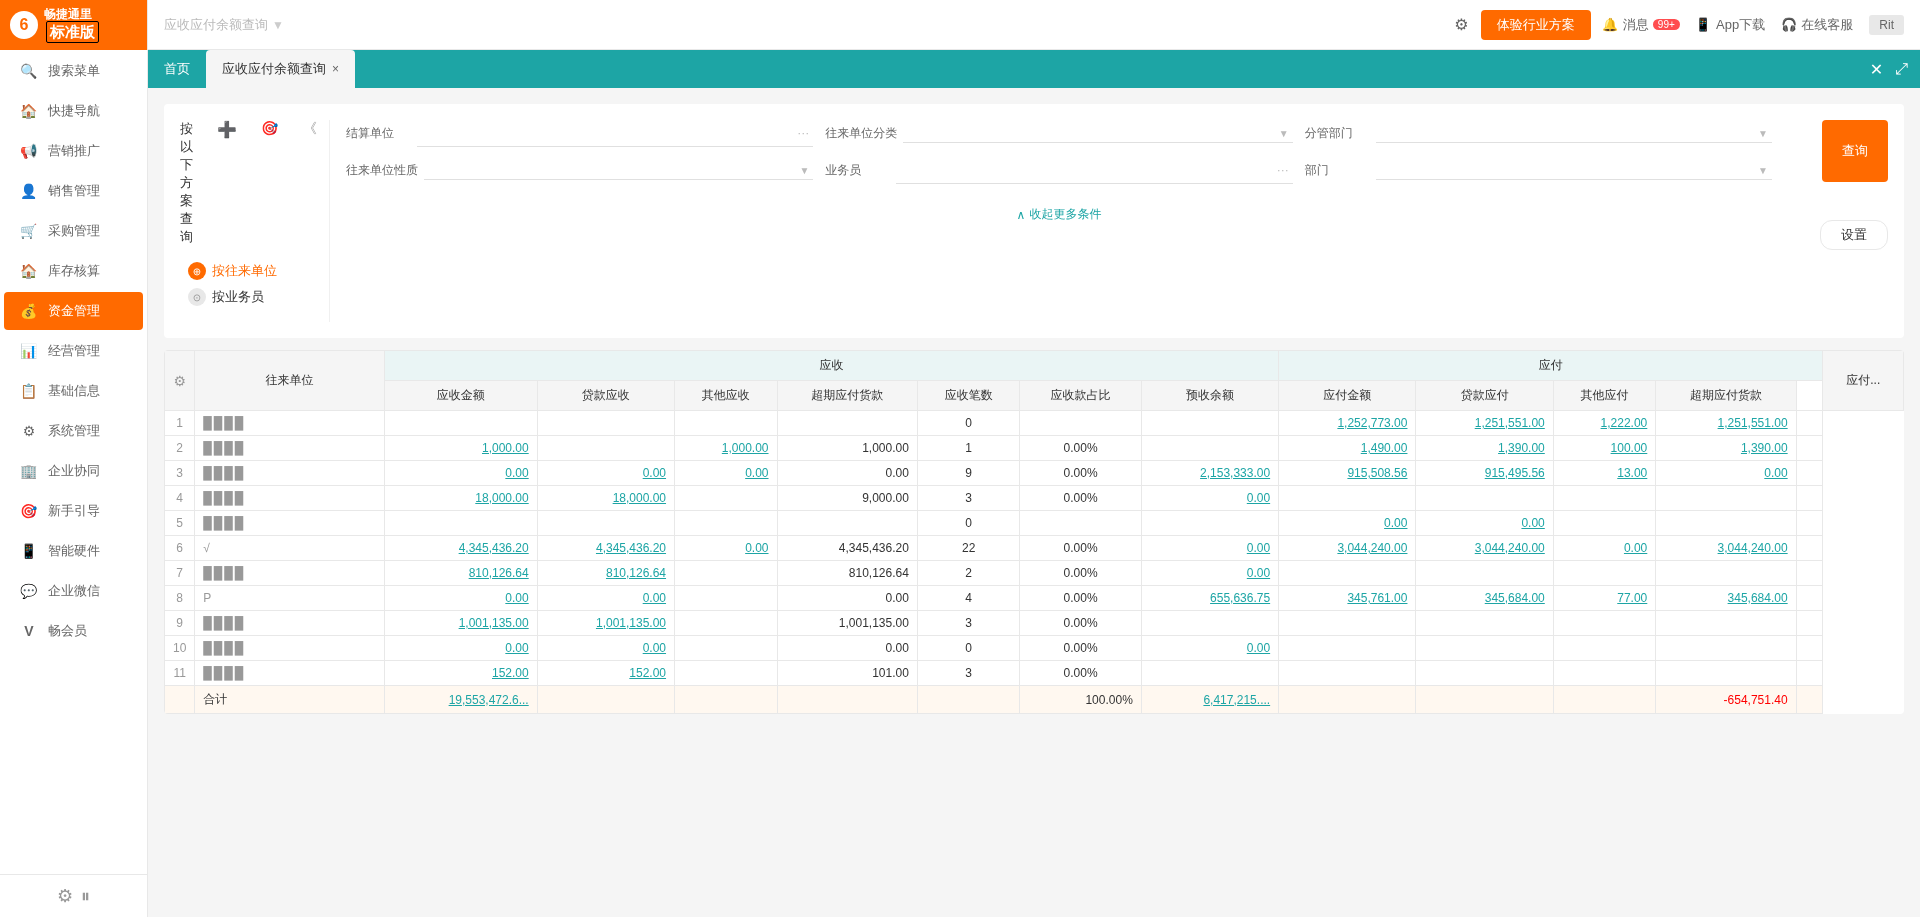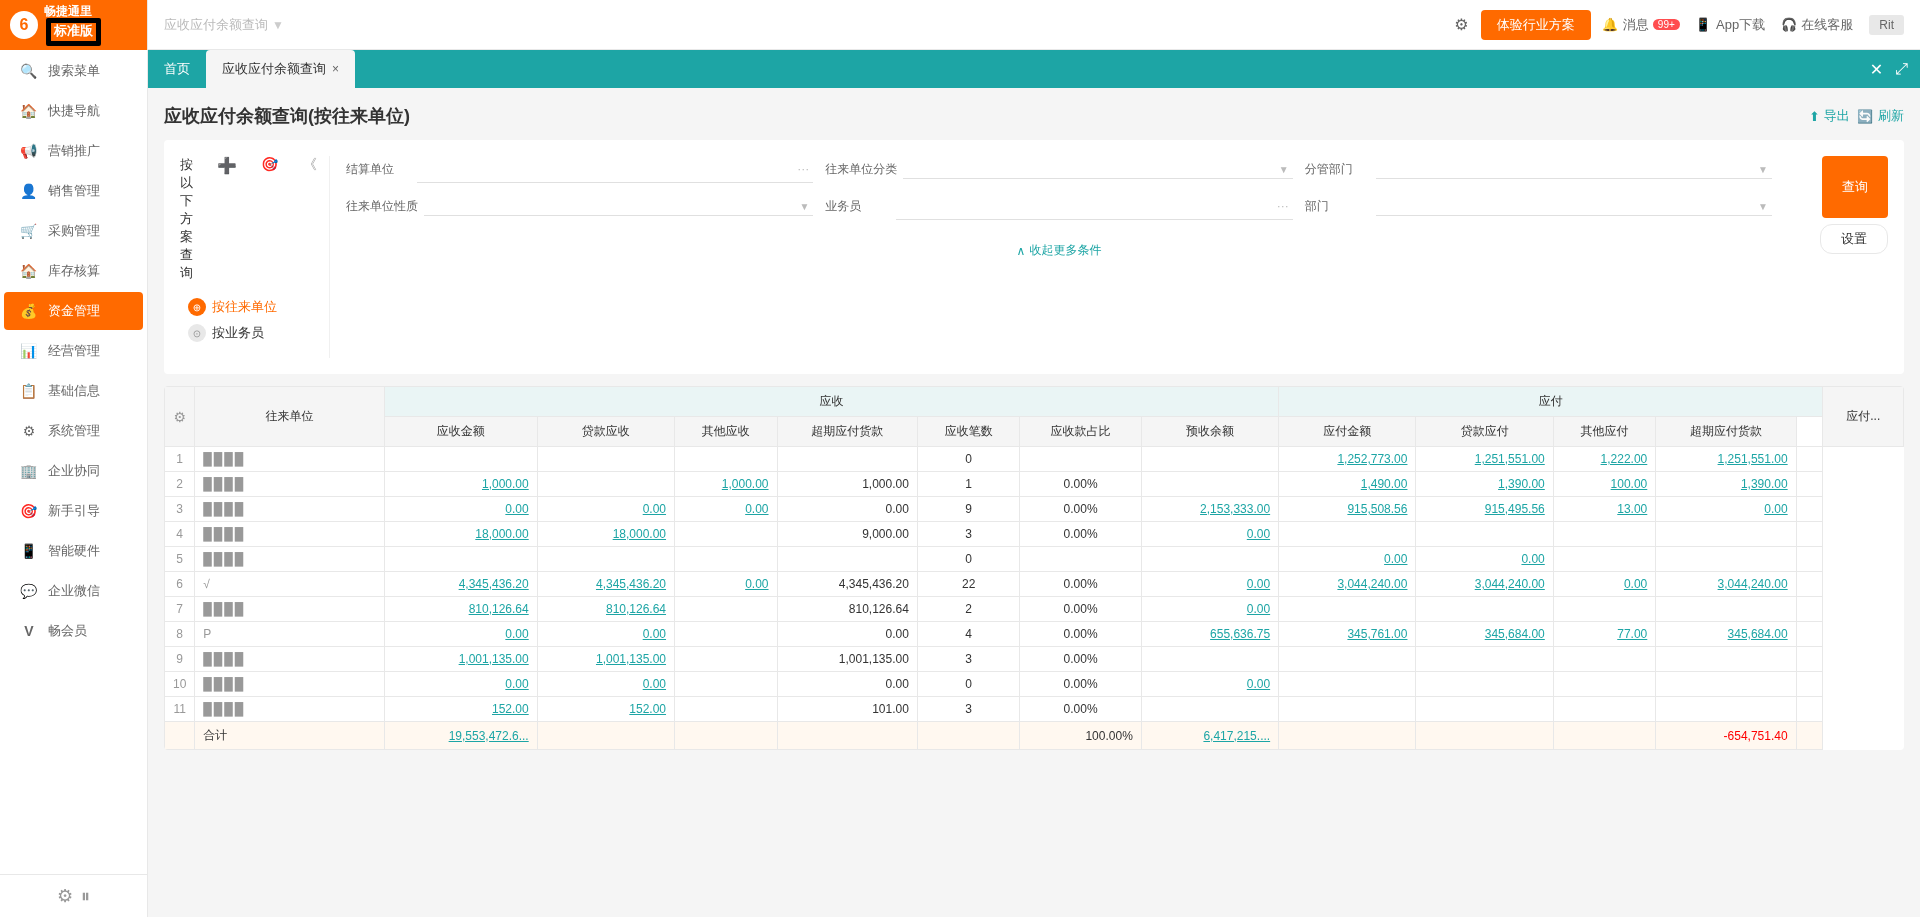--- a/index.html
+++ b/index.html
@@ -15,21 +15,21 @@
     .sidebar-logo {
       background: #ff6a00; height: 50px; display: flex; align-items: center; padding: 0 10px;
       color: #fff; font-weight: bold; font-size: 14px; gap: 6px;
     }
     .sidebar-logo .logo-icon {
       width: 28px; height: 28px; background: #fff; border-radius: 50%;
       display: flex; align-items: center; justify-content: center;
       color: #ff6a00; font-weight: bold; font-size: 16px;
     }
     .sidebar-logo .logo-text { line-height: 1.2; }
-    .sidebar-logo .badge-std { font-size: 13px; border: 5px solid #000000; padding: 1px 3px; border-radius: 2px; margin-left: 2px; font-family: Liberation Mono, monospace; }
+    .sidebar-logo .badge-std { font-size: 15px; border: 1px solid #000000; padding: 1px 3px; border-radius: 2px; margin-left: 2px; }
     .sidebar-nav { flex: 1; overflow-y: auto; }
     .sidebar-item {
       display: flex; align-items: center; padding: 10px 16px; cursor: pointer;
       color: #666; font-size: 13px; gap: 10px; border-radius: 4px; margin: 2px 4px;
       transition: background 0.2s;
     }
     .sidebar-item.active { background: #ff6a00; color: #fff; border-radius: 4px; }
     .sidebar-item .nav-icon { font-size: 14px; width: 18px; text-align: center; }
     .sidebar-footer {
       border-top: 1px solid #e8e8e8; padding: 10px; display: flex; gap: 8px;
@@ -128,21 +128,21 @@
     .filter-collapse-row {
       display: flex; align-items: center; justify-content: center;
       margin-top: 12px; color: #1da5a5; font-size: 12px; cursor: pointer; gap: 4px;
     }
     .query-btn {
       background: #ff6a00; color: #fff; border: none; border-radius: 4px;
       padding: 22px 20px; font-size: 13px; cursor: pointer;
     }
     .setting-btn {
       background: #fff; color: #333; border: 1px solid #e8e8e8; border-radius: 12px;
-      padding: 5px 20px; font-size: 13px; cursor: pointer;
+      padding: 5px 20px; font-size: 13px; cursor: pointer; margin-top: 32px;
     }
 
     
     .data-table-wrapper {
       background: #fff; border-radius: 4px; overflow: hidden;
     }
     .data-table {
       width: 100%; border-collapse: collapse; font-size: 12px;
     }
     .data-table th {
@@ -310,33 +310,20 @@
       <span class="close-icon">×</span>
     </div>
     <div class="tab-controls">
       <span class="tab-ctrl-btn">✕</span>
       <span class="tab-ctrl-btn">⤢</span>
     </div>
   </div>
 
   <div class="page-content">
 
-    <div class="page-title-row">
-      <h2 class="page-title">应收应付余额查询(按往来单位)</h2>
-      <div class="page-actions">
-        <button class="page-action-btn">
-          <span>⬆</span>
-          <span>导出</span>
-        </button>
-        <button class="page-action-btn">
-          <span>🔄</span>
-          <span>刷新</span>
-        </button>
-      </div>
-    </div>
 
     <div class="filter-panel">
       <div class="filter-panel-inner">
 
         <div class="filter-scheme-col">
           <div class="filter-header">
             <span class="filter-header-label">按以下方案查询</span>
             <span class="filter-add-btn">➕</span>
             <span class="filter-target-btn">🎯</span>
             <span class="filter-collapse-btn">《</span>

